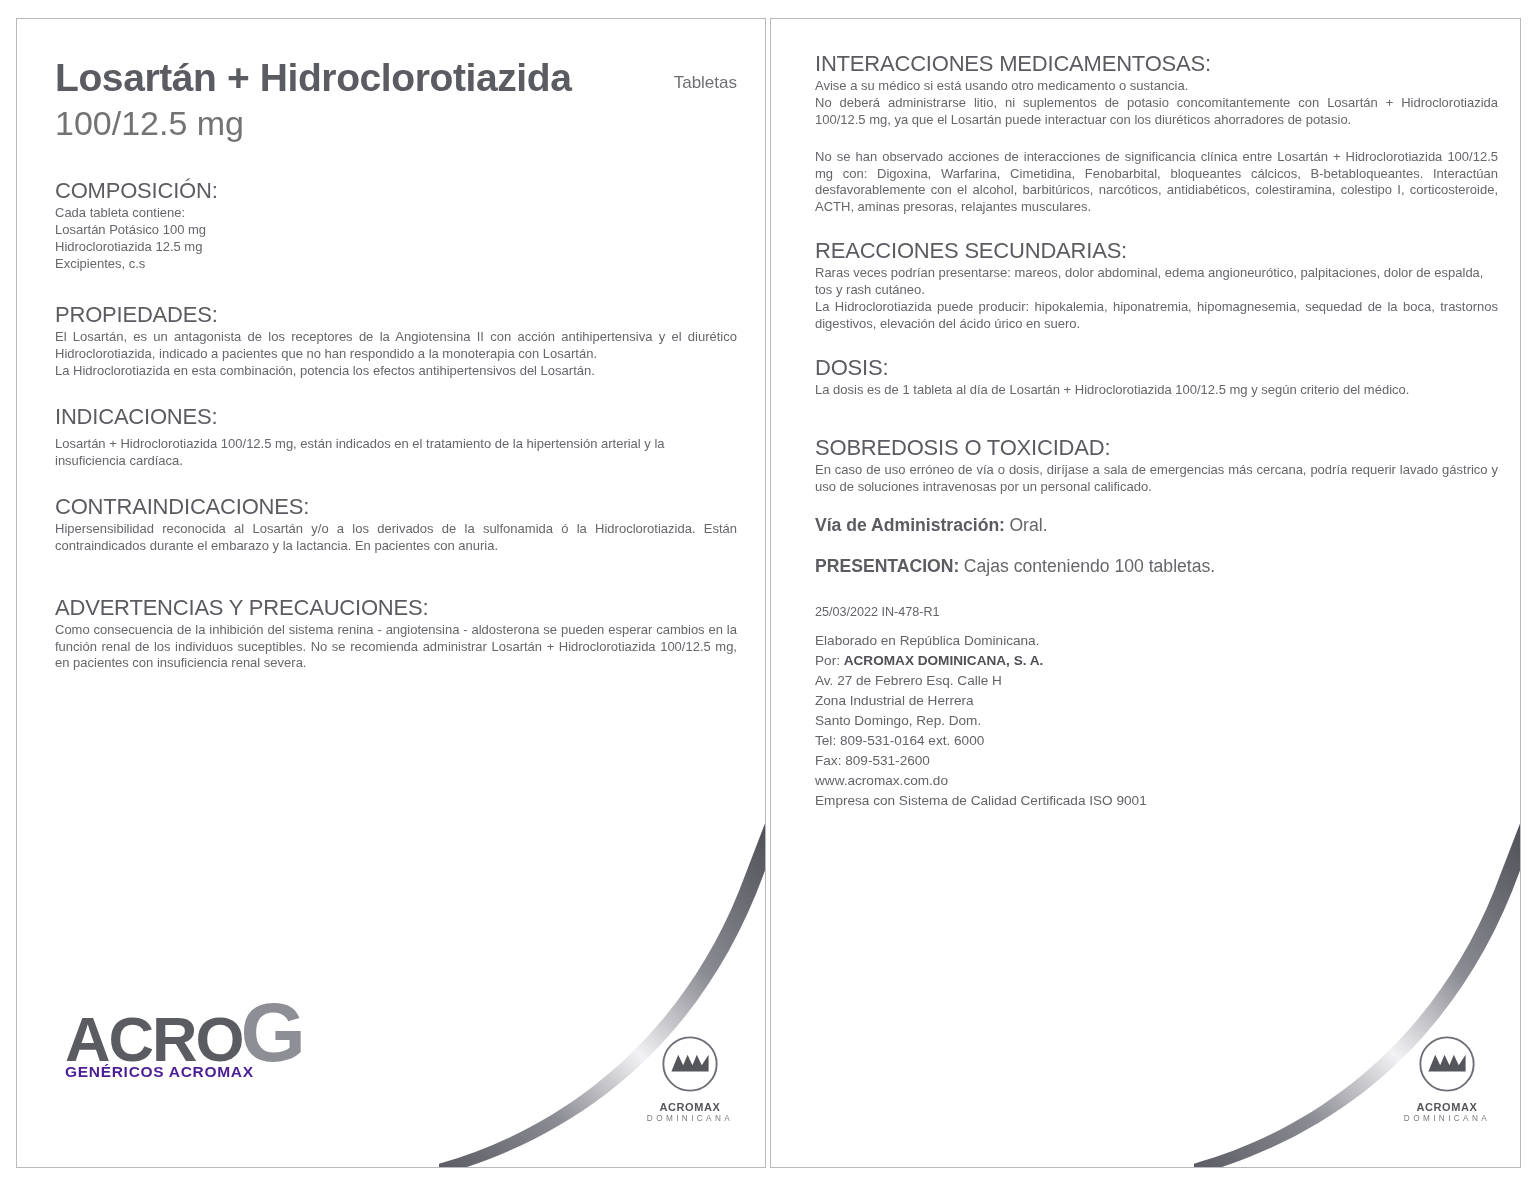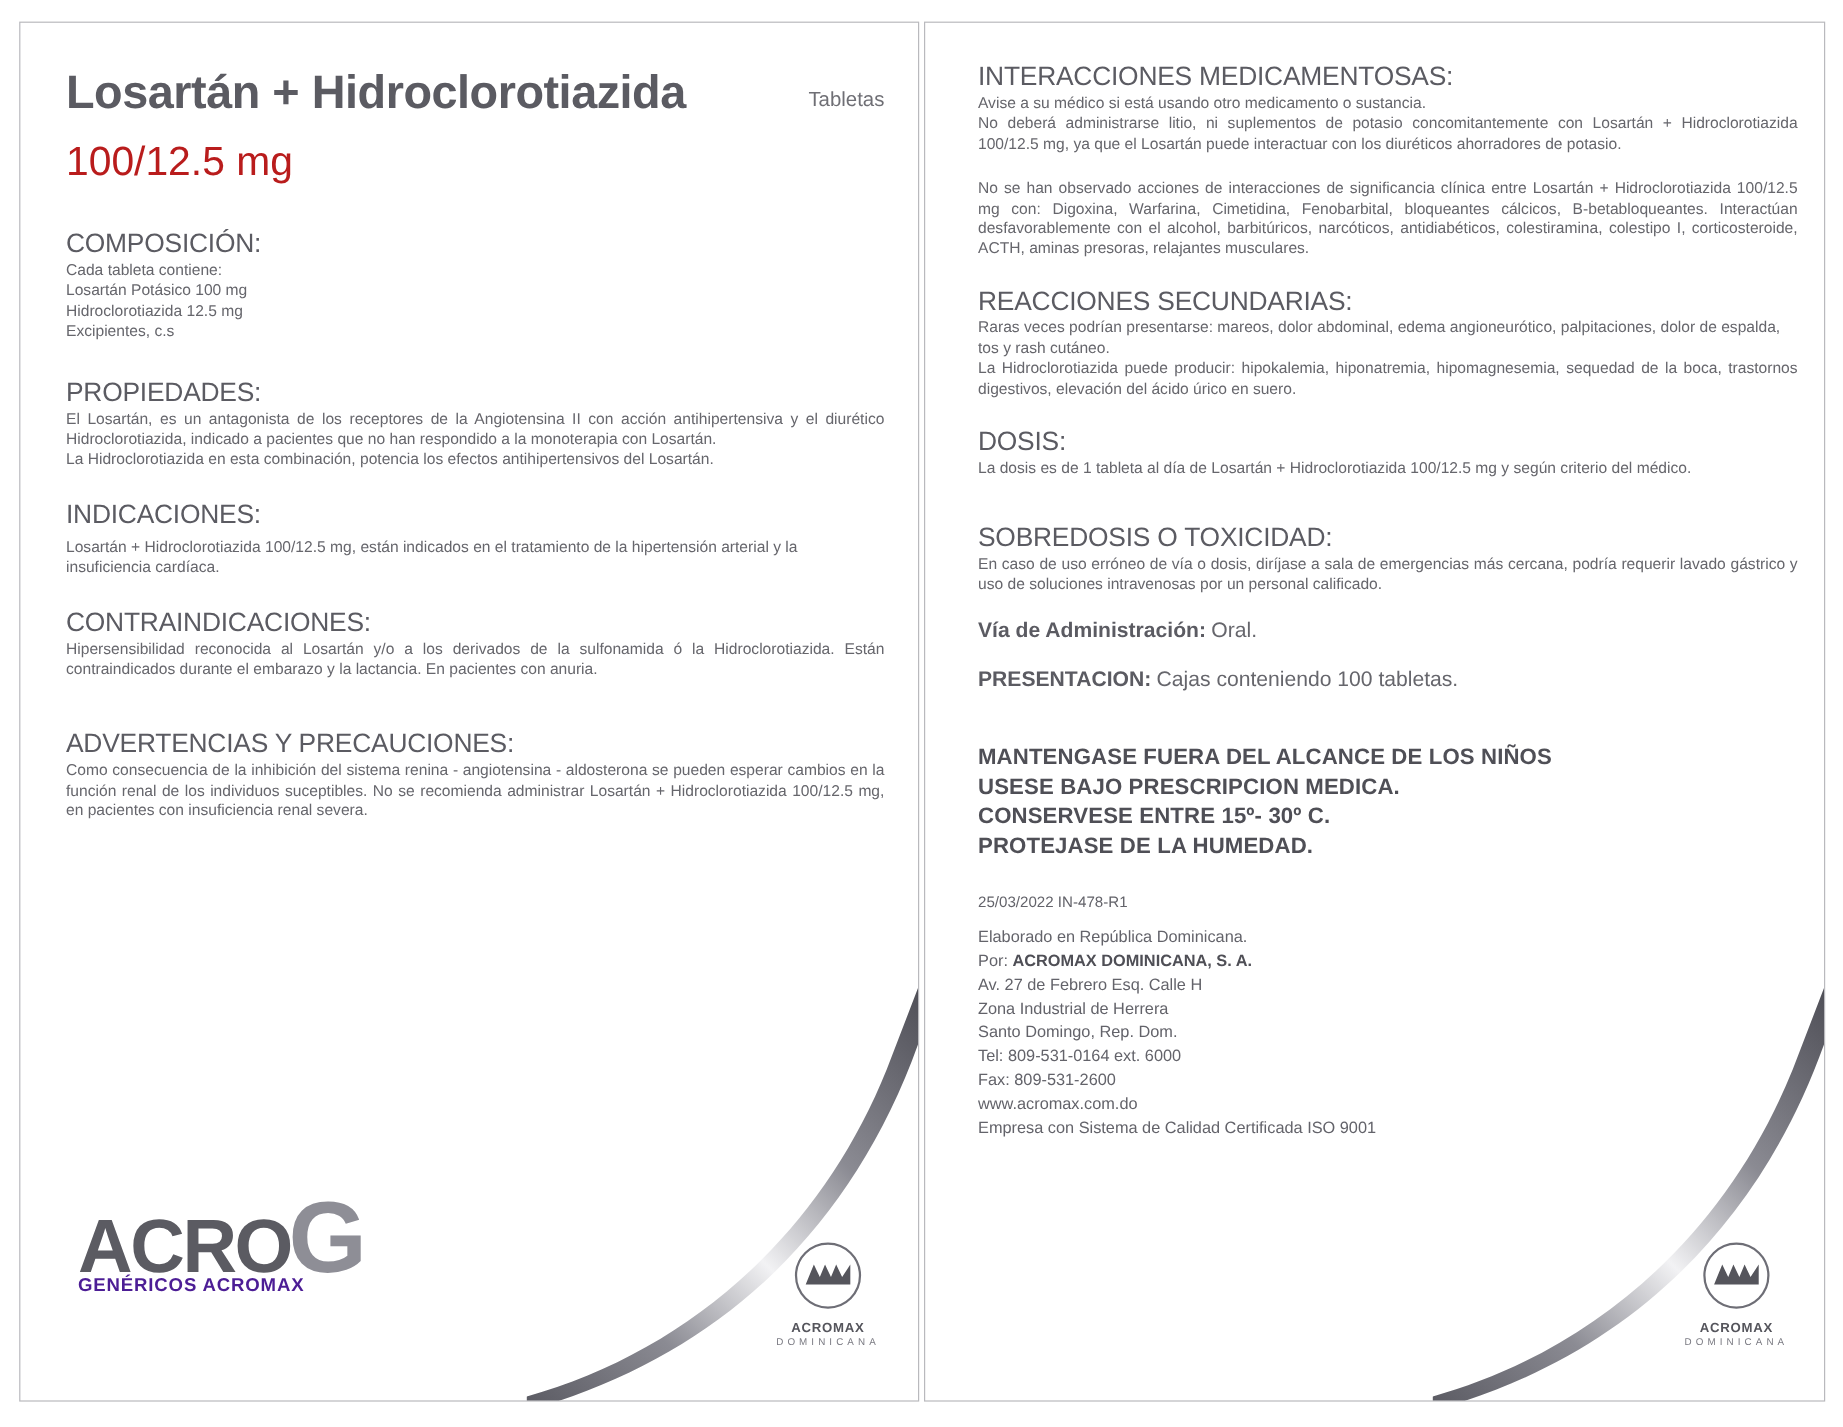--- a/index.html
+++ b/index.html
@@ -45,23 +45,23 @@
     font-size: 39px;
     font-weight: bold;
     letter-spacing: -0.4px;
     color: #5b5b62;
     line-height: 1.08;
     white-space: nowrap;
   }
   .brand-strength {
     font-size: 34px;
     font-weight: normal;
-    color: #b91c1c;
+    color: #737373;
     line-height: 1.2;
-    margin-top: 16px;
+    margin-top: 4px;
   }
   .dosage-form {
     font-size: 17px;
     color: #6f6f75;
     margin-top: 16px;
     white-space: nowrap;
   }
 
   
   .section { margin-top: 18px; }
@@ -320,26 +320,20 @@
       <div class="kv">
         <span class="inline-head">Vía de Administración:</span>
         <span class="inline-val">Oral.</span>
       </div>
 
       <div class="kv">
         <span class="inline-head">PRESENTACION:</span>
         <span class="inline-val">Cajas conteniendo 100  tabletas.</span>
       </div>
 
-      <div class="warning-block">
-        <p>MANTENGASE FUERA DEL ALCANCE DE LOS NIÑOS</p>
-        <p>USESE BAJO PRESCRIPCION MEDICA.</p>
-        <p>CONSERVESE ENTRE 15º- 30º C.</p>
-        <p>PROTEJASE DE LA HUMEDAD.</p>
-      </div>
 
       <div class="mfr">
         <p class="code">25/03/2022 IN-478-R1</p>
         <p>Elaborado en República Dominicana.</p>
         <p><span>Por:</span> <b>ACROMAX DOMINICANA, S. A.</b></p>
         <p>Av. 27 de Febrero Esq. Calle H</p>
         <p>Zona Industrial de Herrera</p>
         <p>Santo Domingo, Rep. Dom.</p>
         <p>Tel: 809-531-0164 ext. 6000</p>
         <p>Fax: 809-531-2600</p>

